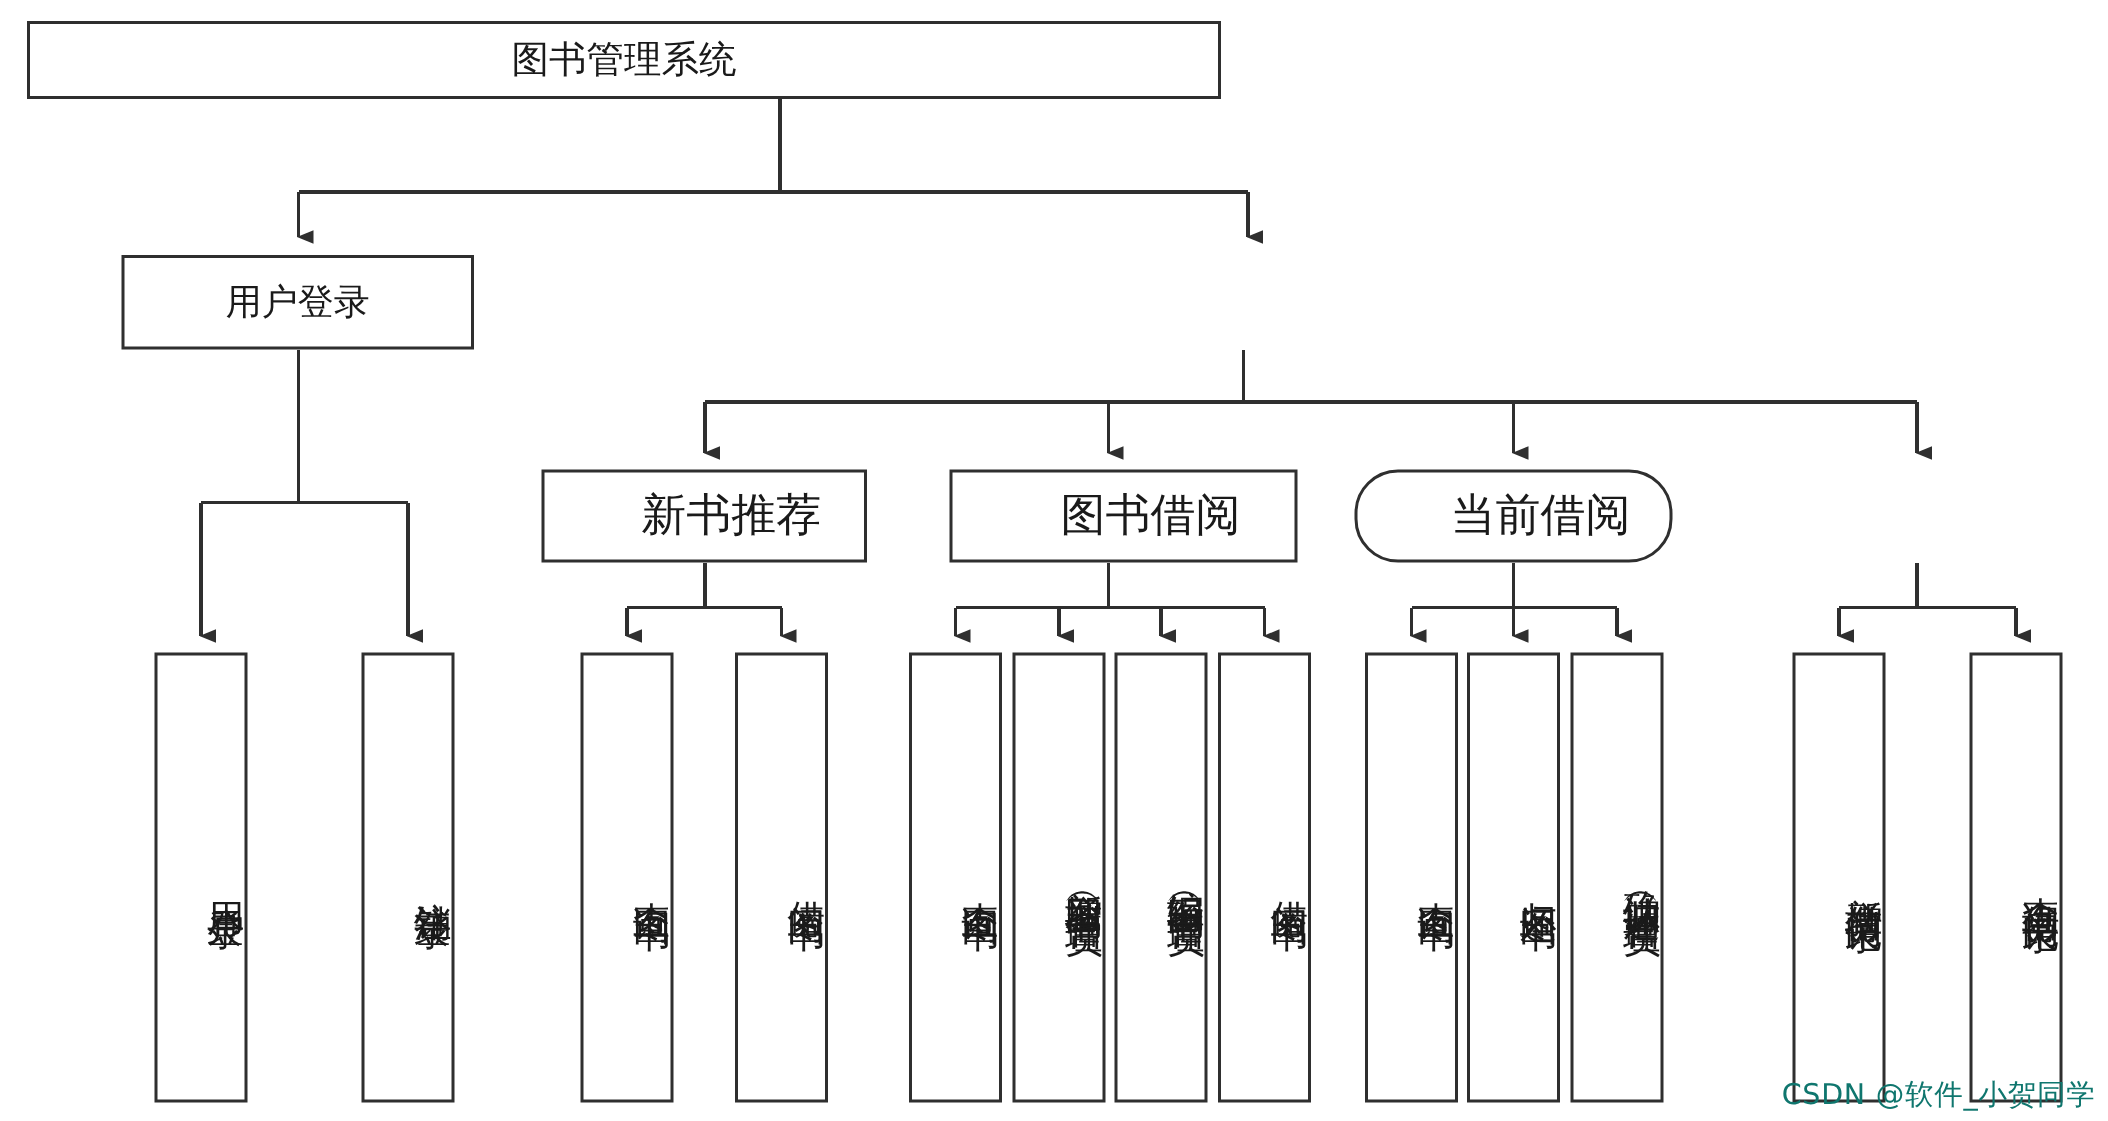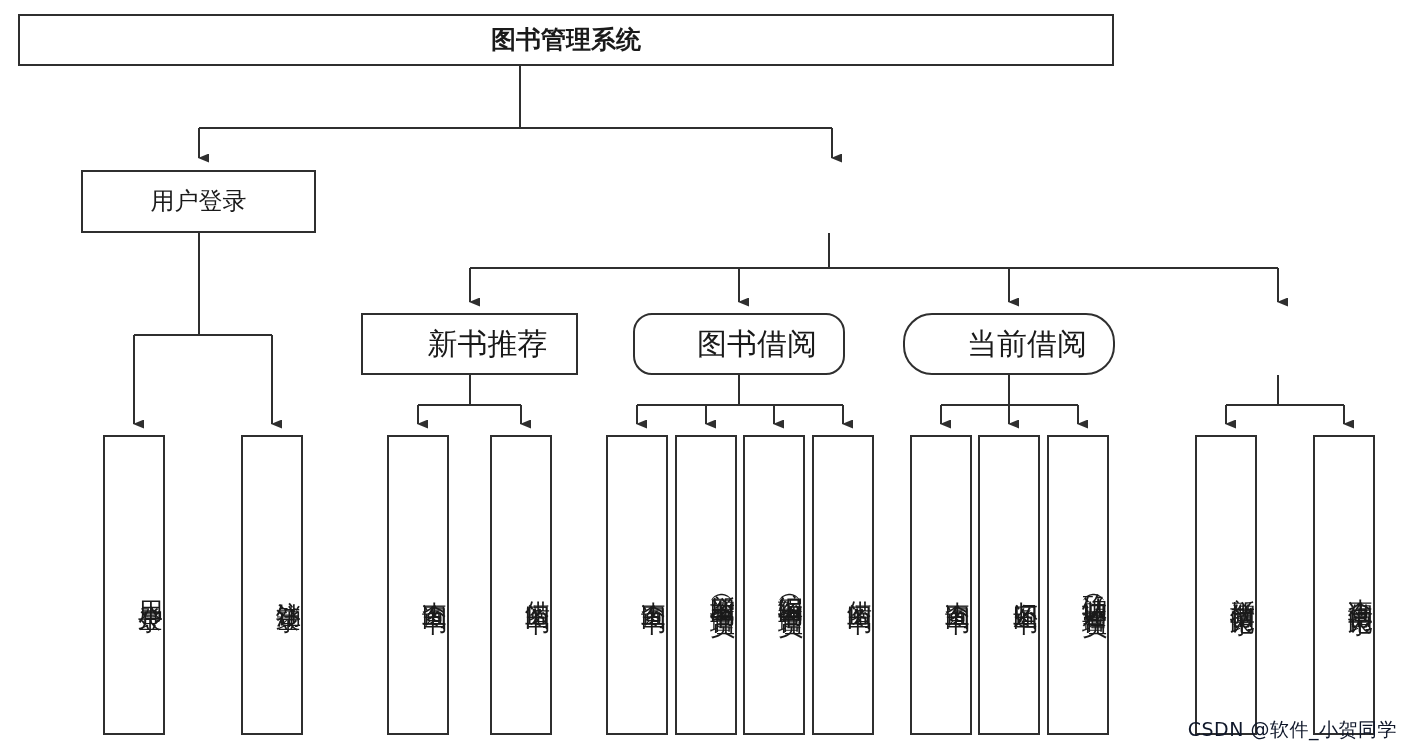--- a/index.html
+++ b/index.html
@@ -61,21 +61,21 @@
   .node.leaf .leaf-text {
     writing-mode: vertical-rl;
     text-orientation: upright;
     display: block;
   }
   #watermark {
     position: absolute;
     right: 8px;
     bottom: 4px;
     font-size: 19px;
-    color: #0f172a;
+    color: #0f766e;
     letter-spacing: 0.5px;
     white-space: nowrap;
   }
 </style>
 </head>
 <body>
 
 <div id="diagram-root">
 
   <svg id="edge-layer" viewBox="0 0 1405 747" width="1405" height="747" xmlns="http://www.w3.org/2000/svg">
@@ -121,32 +121,32 @@
       <path d="M1009,405 L1009,424" marker-end="url(#arrowhead)"></path>
       <path d="M1078,405 L1078,424" marker-end="url(#arrowhead)"></path>
 
       <path d="M1278,375 L1278,405"></path>
       <path d="M1226,405 L1344,405"></path>
       <path d="M1226,405 L1226,424" marker-end="url(#arrowhead)"></path>
       <path d="M1344,405 L1344,424" marker-end="url(#arrowhead)"></path>
     </g>
   </svg>
 
-  <div class="node root" style="left:18px; top:14px; width:1096px; height:52px;font-weight:bold;">
+  <div class="node root" style="left:18px; top:14px; width:796px; height:52px;">
     <span>图书管理系统</span>
   </div>
 
   <div class="node level2" style="left:81px; top:170px; width:235px; height:63px;">
     <span>用户登录</span>
   </div>
 
   <div class="node level3" style="left:361px; top:313px; width:217px; height:62px;">
     <span>新书推荐</span>
   </div>
-  <div class="node level3" style="left:633px; top:313px; width:212px; height:62px;border-radius:19px;">
+  <div class="node level3" style="left:633px; top:313px; width:232px; height:62px;">
     <span>图书借阅</span>
   </div>
   <div class="node level3" style="left:903px; top:313px; width:212px; height:62px;border-radius:29px;">
     <span>当前借阅</span>
   </div>
 
   <div class="node leaf" style="left:103px; top:435px; width:62px; height:300px;">
     <span class="leaf-text">用户登录</span>
   </div>
   <div class="node leaf" style="left:241px; top:435px; width:62px; height:300px;">

